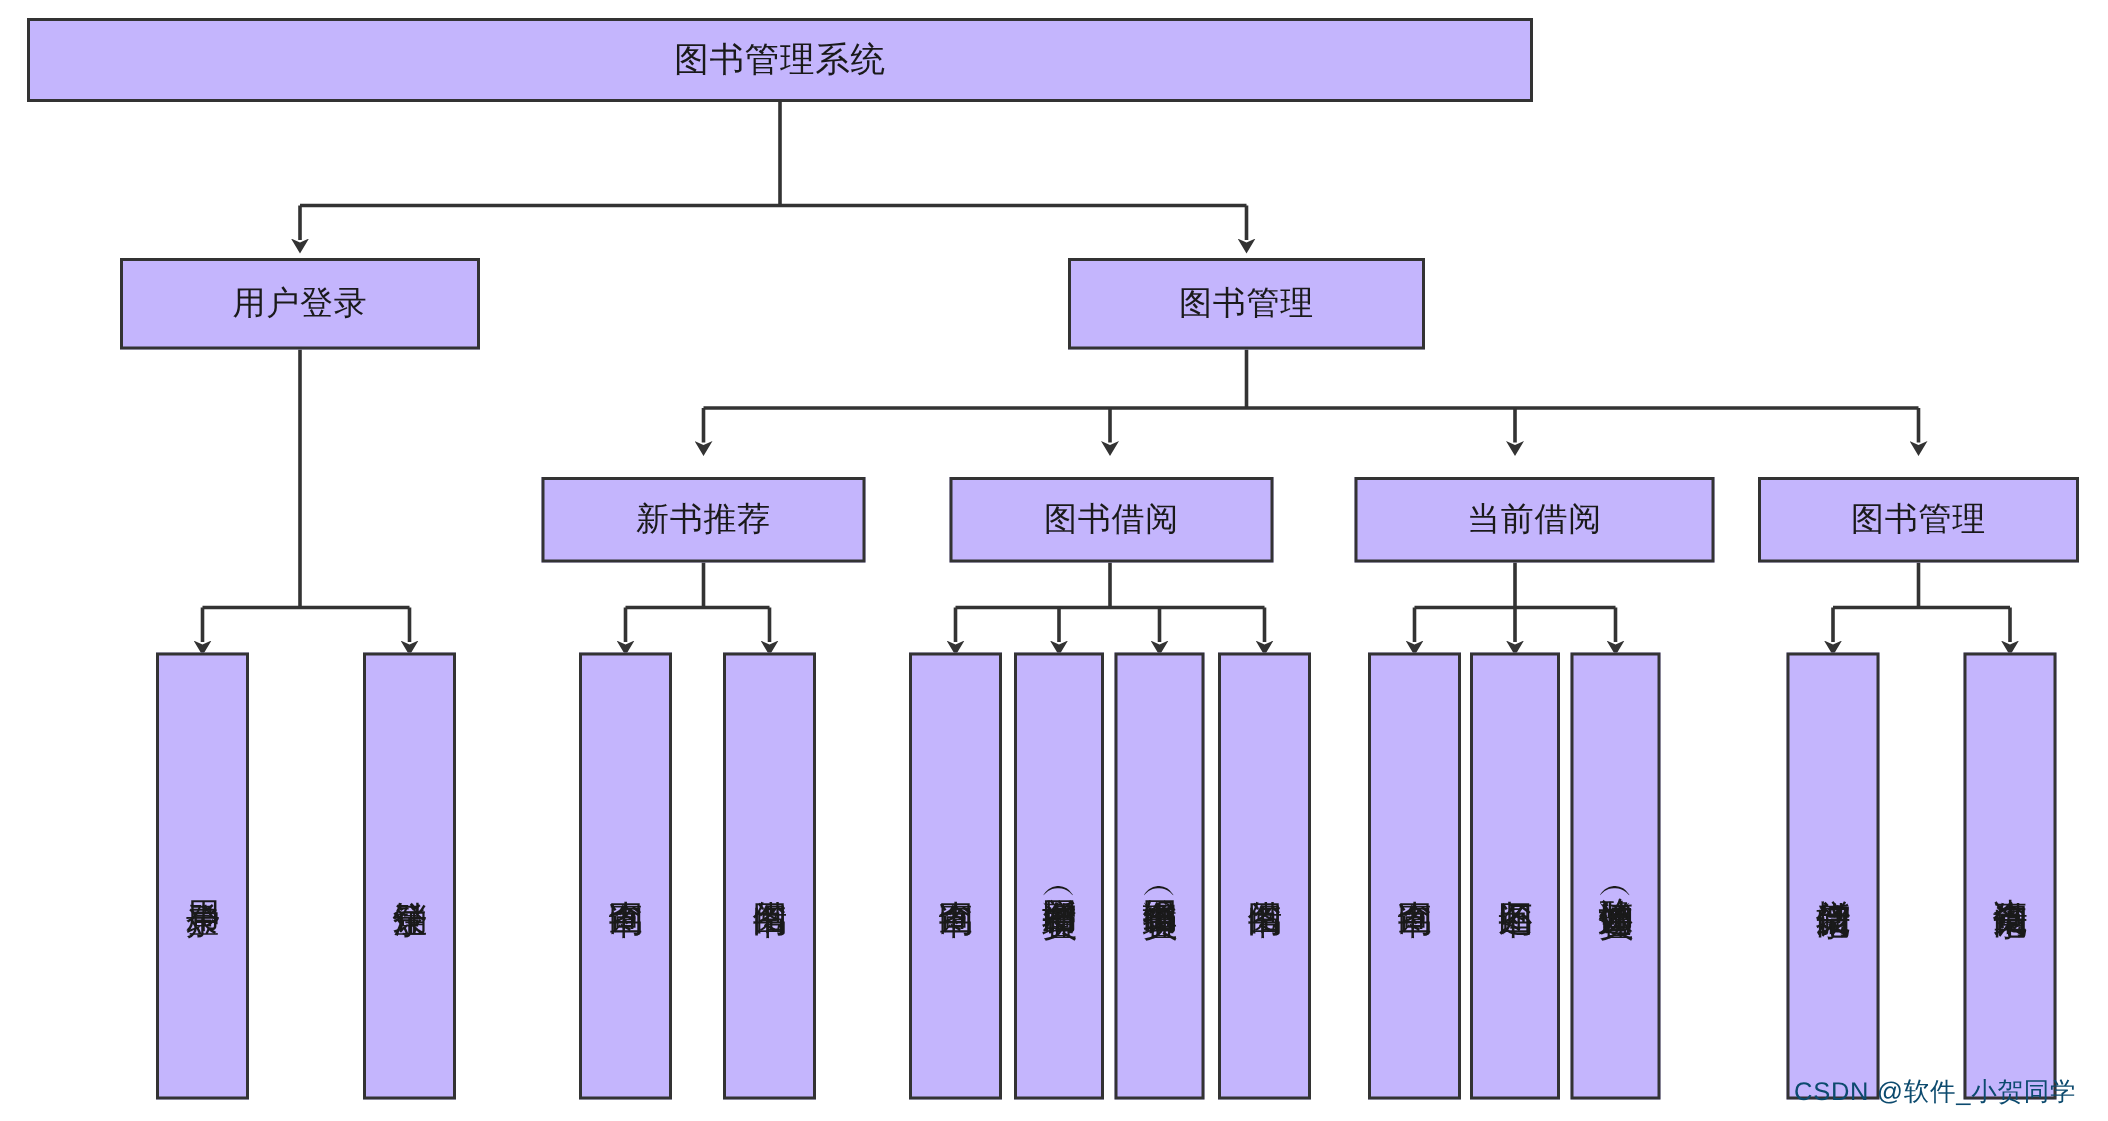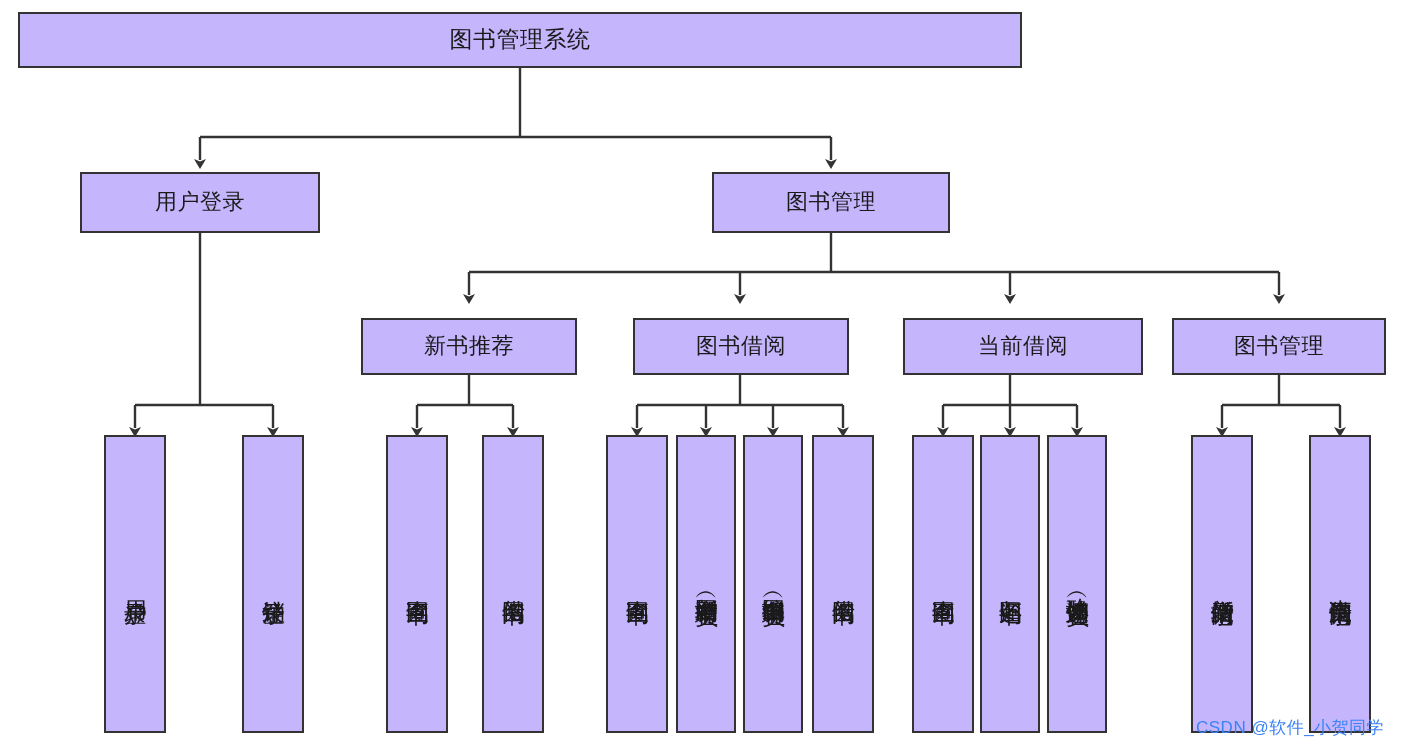--- a/index.html
+++ b/index.html
@@ -54,21 +54,21 @@
     text-orientation: upright;
     font-size: 23px;
     line-height: 1.12;
     letter-spacing: 1px;
     white-space: nowrap;
     display: block;
   }
   .watermark {
     position: absolute;
     font-size: 17px;
-    color: #3b82f6;
+    color: #0c4a6e;
     letter-spacing: 0.5px;
     white-space: nowrap;
     user-select: none;
   }
 </style>
 </head>
 <body>
 
 <div id="canvas">
 

